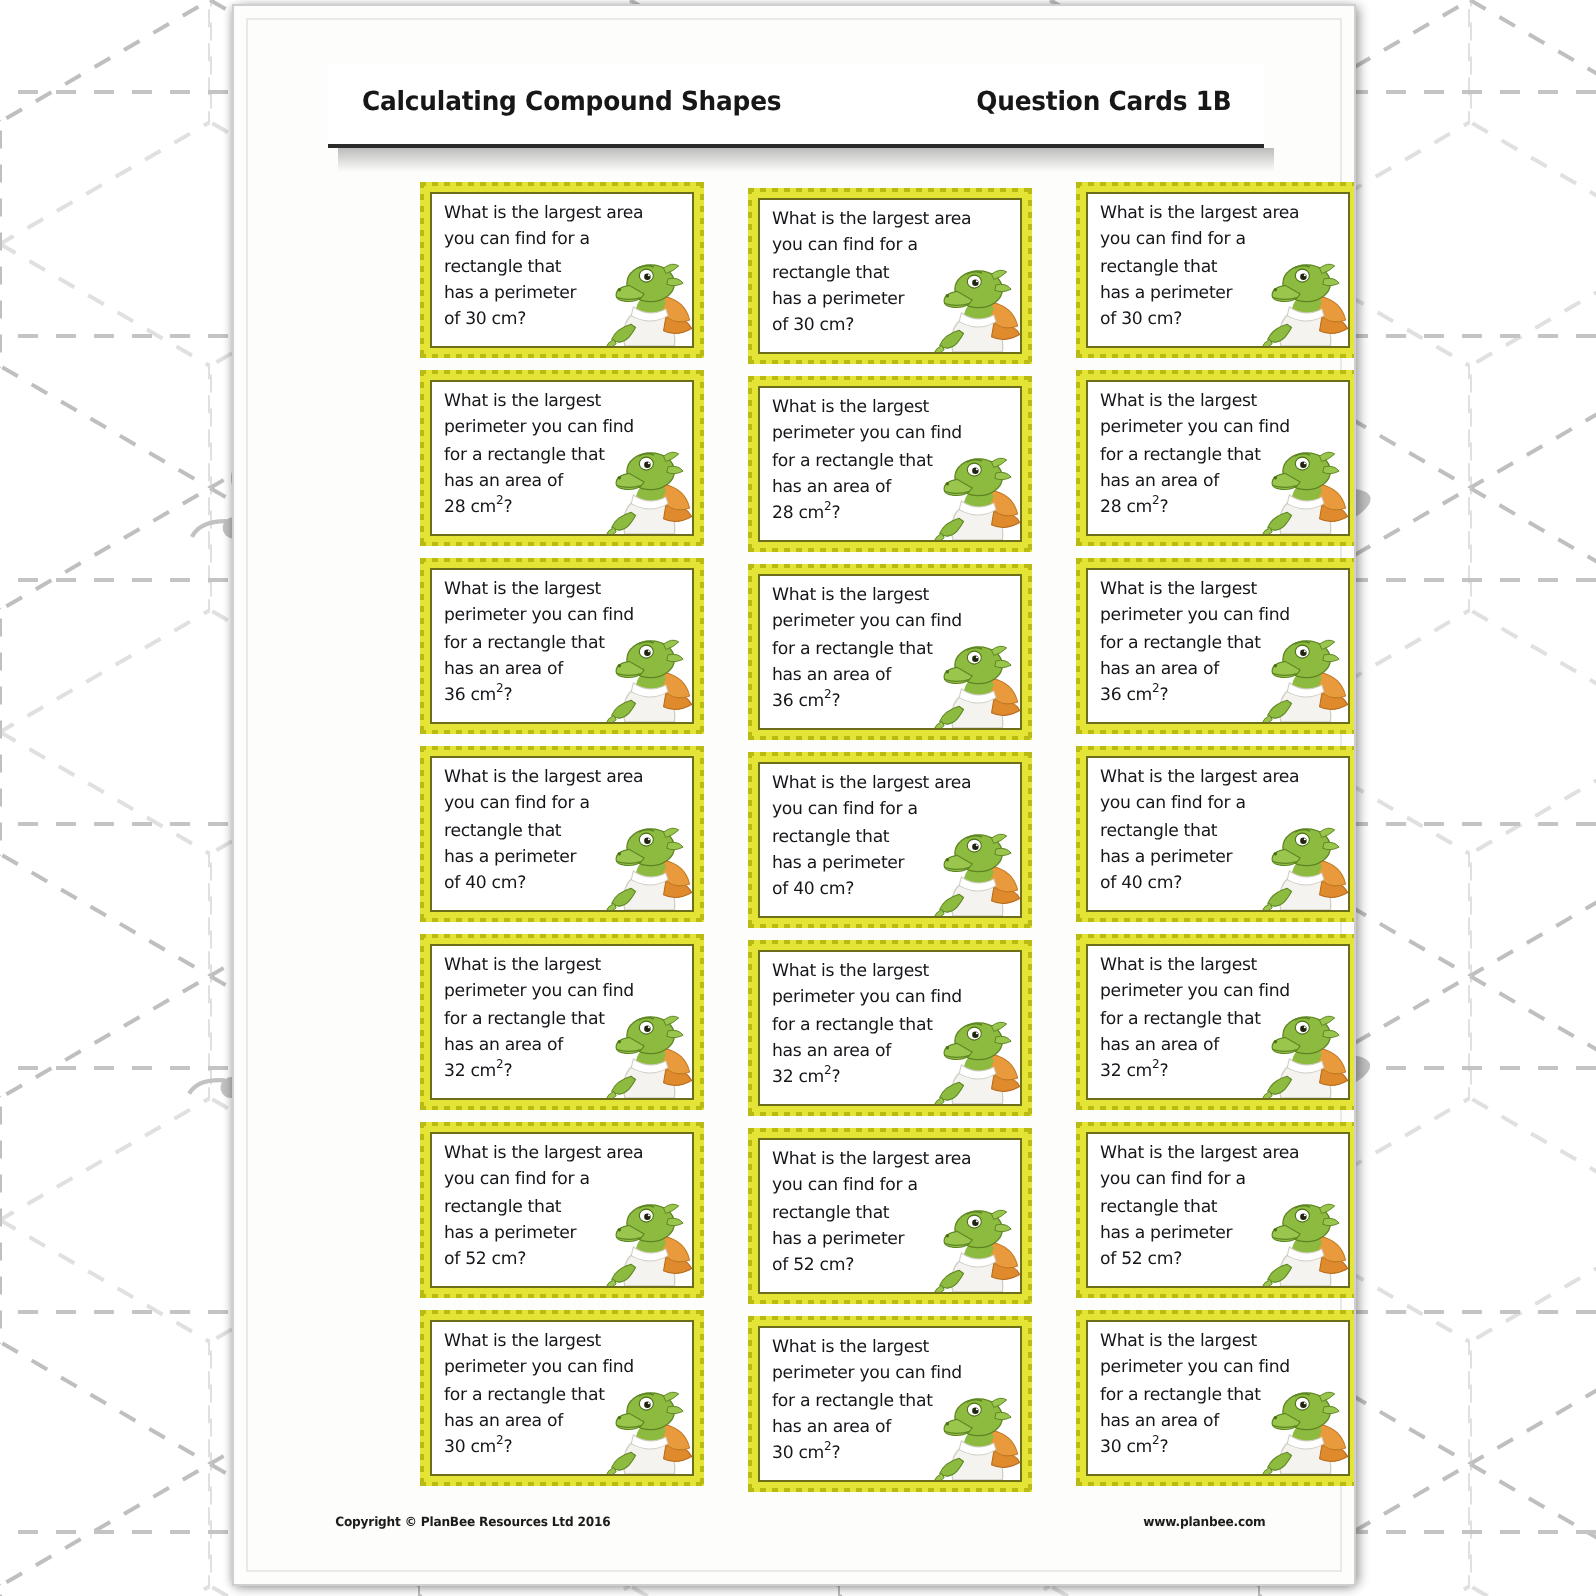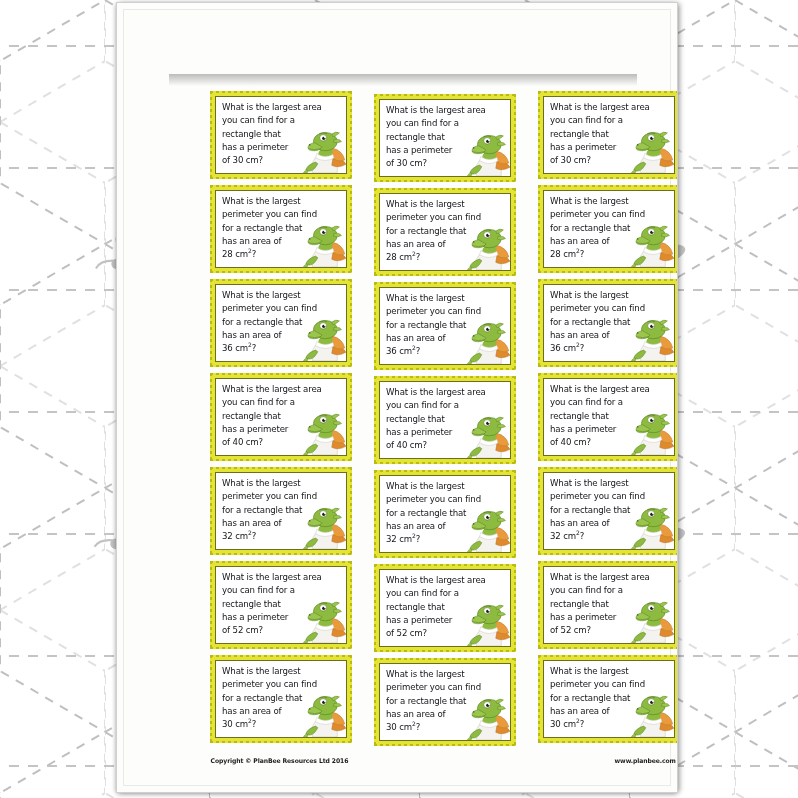--- a/index.html
+++ b/index.html
@@ -144,21 +144,20 @@
 
   
   #footer {
     position: absolute;
     left: 47px; bottom: 27px;
     width: 470px;
     display: flex;
     justify-content: space-between;
     align-items: flex-start;
     z-index: 6;
-    margin-left: 43px;
   }
   .ftr-text {
     font-family: "DejaVu Sans", sans-serif;
     font-weight: 700;
     font-size: 6.4px;
     color: #1c1c1c;
     letter-spacing: -0.1px;
     white-space: nowrap;
     transform: scaleX(0.95);
   }
@@ -257,20 +256,24 @@
         <circle cx="-6" cy="14" r="5"></circle>
       </g>
     </g>
   </svg>
 </div>
 
 <div id="sheet">
 
   <div id="header-shadow"></div>
 
+  <div id="header">
+    <div class="hdr-text">Calculating Compound Shapes</div>
+    <div class="hdr-text right">Question Cards 1B</div>
+  </div>
 
   <div id="grid">
     <div class="column col-left">
         <div class="card">
     <div class="card-inner">
       <div class="card-text">What is the largest area<br>you can find for a<br>rectangle that<br>has a perimeter<br>of 30 cm?</div>
       <svg class="dino" viewBox="0 0 100 100" xmlns="http://www.w3.org/2000/svg">
 
         <path d="M34 98 q-4 -26 12 -32 q16 -6 26 4 q10 10 8 28 z" fill="#f4f3ef" stroke="#cfcdc4" stroke-width="1.2"></path>
 

